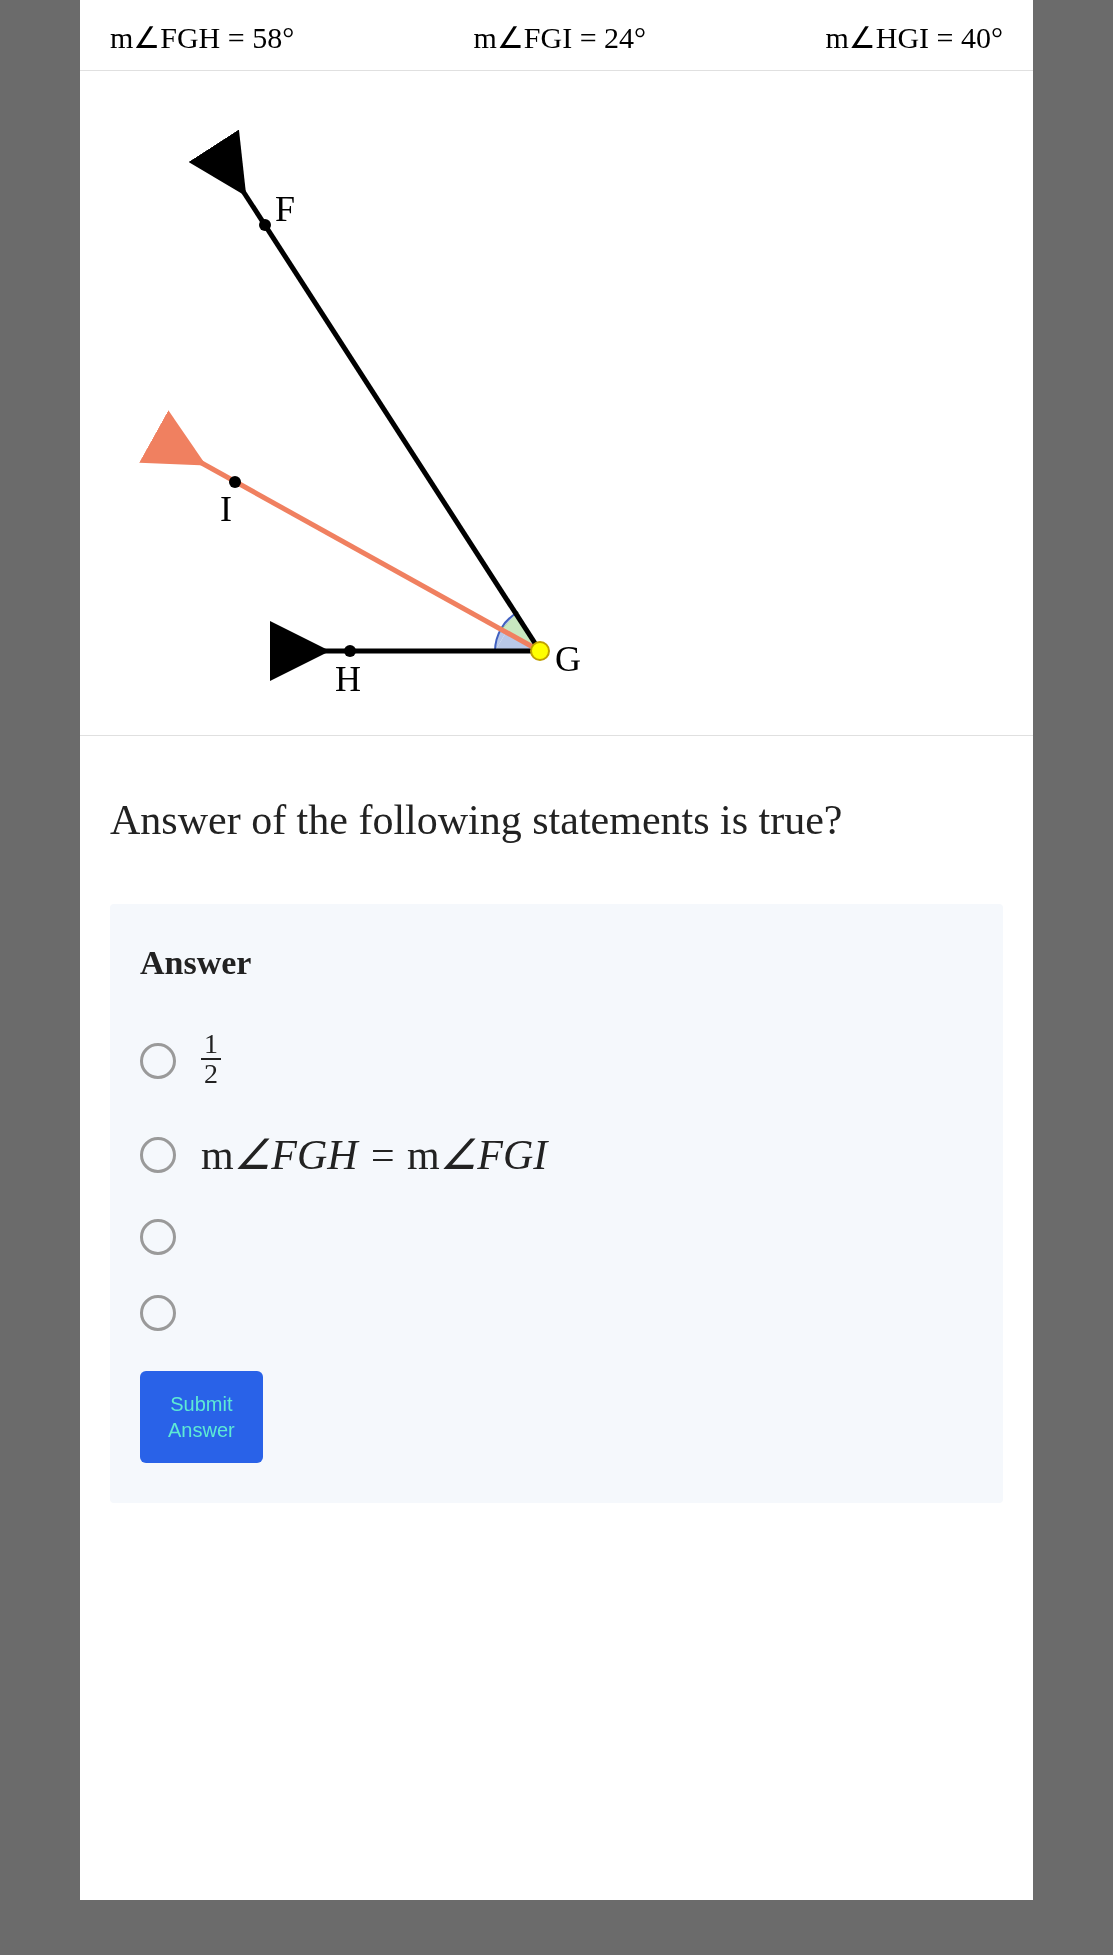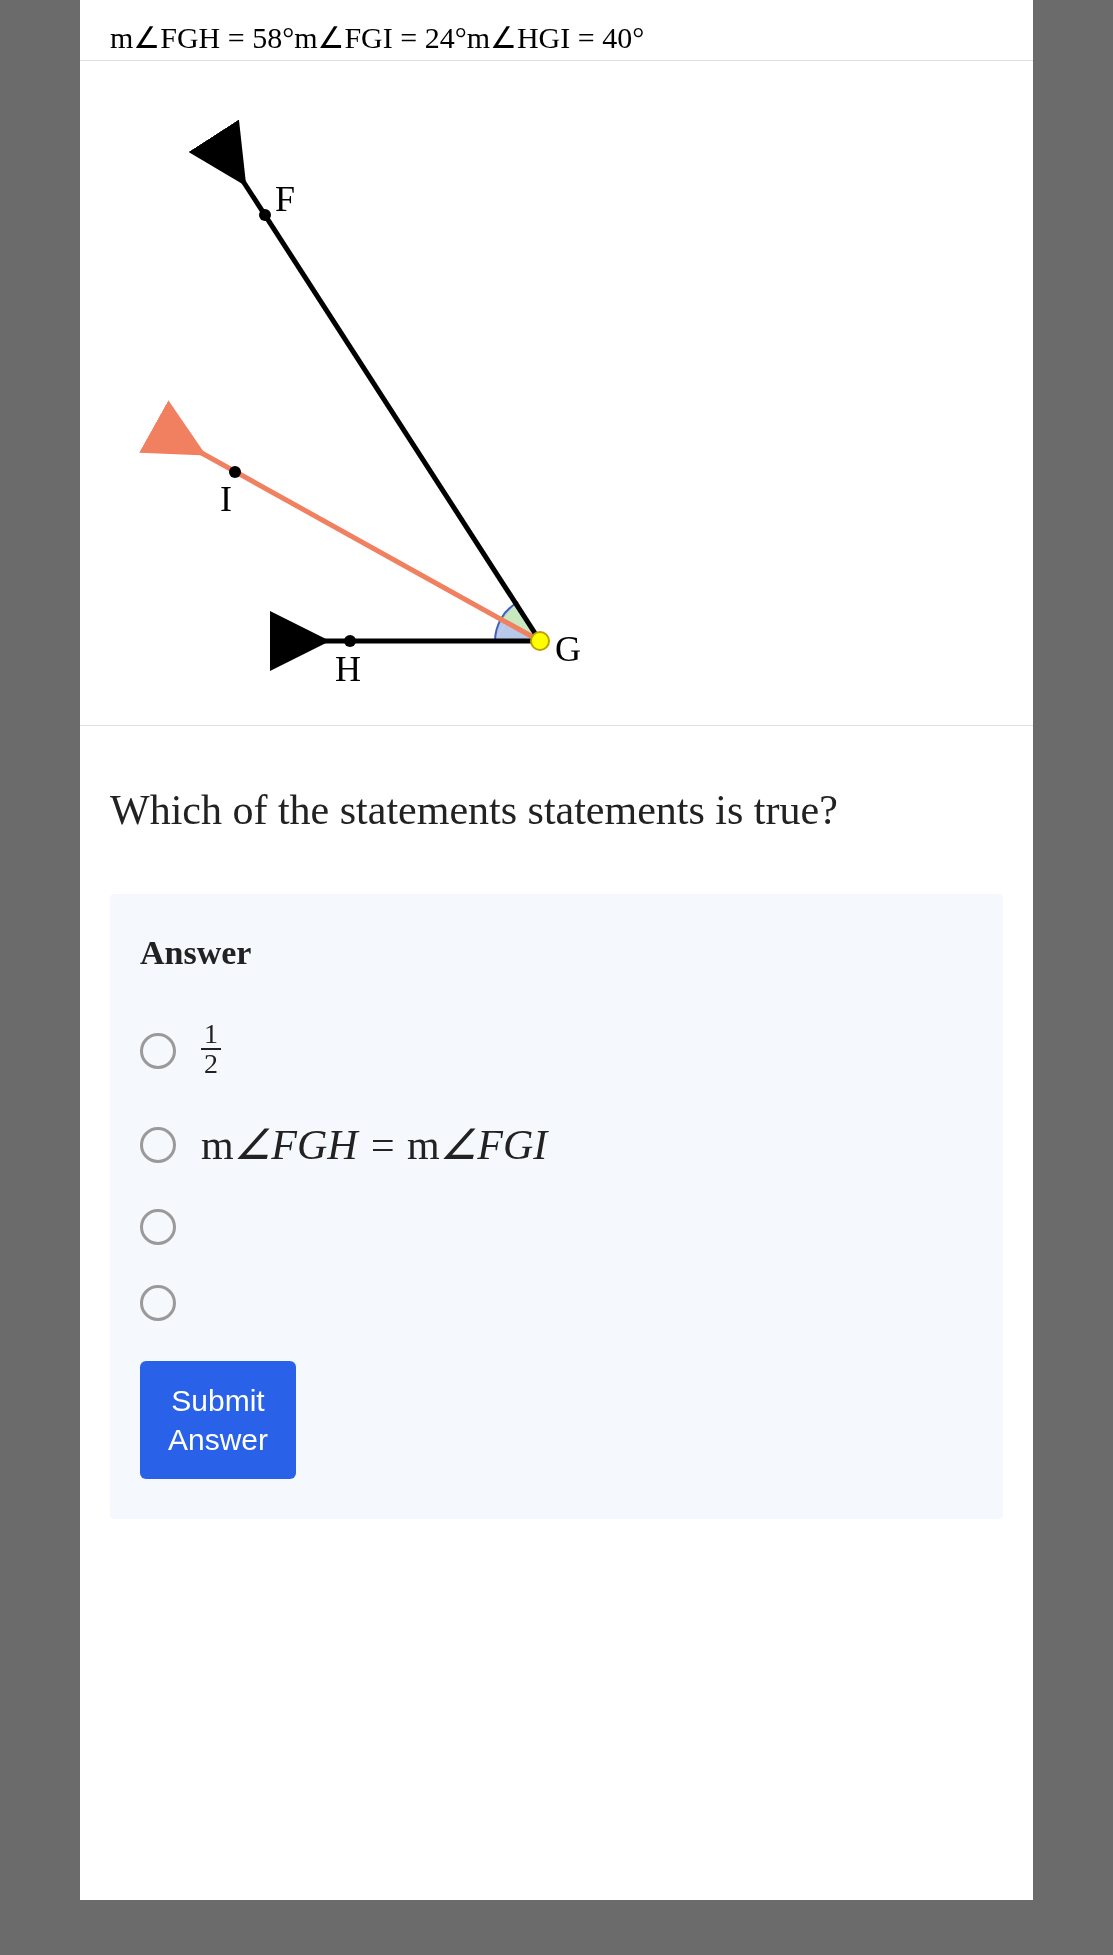--- a/index.html
+++ b/index.html
@@ -11,22 +11,22 @@
     padding: 0 80px;
   }
   .card {
     background: #fff;
     width: 100%;
     min-height: 1900px;
     padding: 0;
   }
   .given {
     display: flex;
-    justify-content: flex-start;
-    padding: 20px 30px 5px 30px;
+    justify-content: space-between;
+    padding: 20px 30px 15px 30px;
     font-family: 'Times New Roman', serif;
     font-size: 30px;
     border-bottom: 1px solid #e0e0e0;
   }
   .diagram {
     padding: 30px 20px 30px 20px;
     border-bottom: 1px solid #e0e0e0;
   }
   .question {
     padding: 60px 30px 60px 30px;
@@ -73,23 +73,23 @@
     font-size: 28px;
     font-style: normal;
     line-height: 1;
     position: relative;
     top: -2px;
   }
   .frac .num { display:block; border-bottom: 2px solid #222; padding: 0 3px;}
   .frac .den { display:block; padding: 0 3px;}
   .submit-btn {
     background: #2962e8;
-    color: #ffffff;
+    color: #5eead4;
     font-family: Arial, sans-serif;
-    font-size: 30px;
+    font-size: 20px;
     padding: 20px 28px;
     border: none;
     border-radius: 6px;
     cursor: pointer;
     text-align: center;
     line-height: 1.3;
   }
 </style>
 </head>
 <body>
@@ -129,21 +129,21 @@
 
       <circle cx="440" cy="550" r="9" fill="#ffff00" stroke="#c0a000" stroke-width="2"></circle>
 
       <text x="175" y="120" font-size="36" font-family="serif">F</text>
       <text x="120" y="420" font-size="36" font-family="serif">I</text>
       <text x="235" y="590" font-size="36" font-family="serif">H</text>
       <text x="455" y="570" font-size="36" font-family="serif">G</text>
     </svg>
   </div>
 
-  <div class="question">Which of the statements statements is true?</div>
+  <div class="question">Answer of the following statements is true?</div>
 
   <div class="answer-block">
     <div class="answer-heading">Answer</div>
 
     <div class="option">
       <div class="radio"></div>
       <div class="option-label">
         <span class="frac"><span class="num">1</span><span class="den">2</span></span>
       </div>
     </div>

